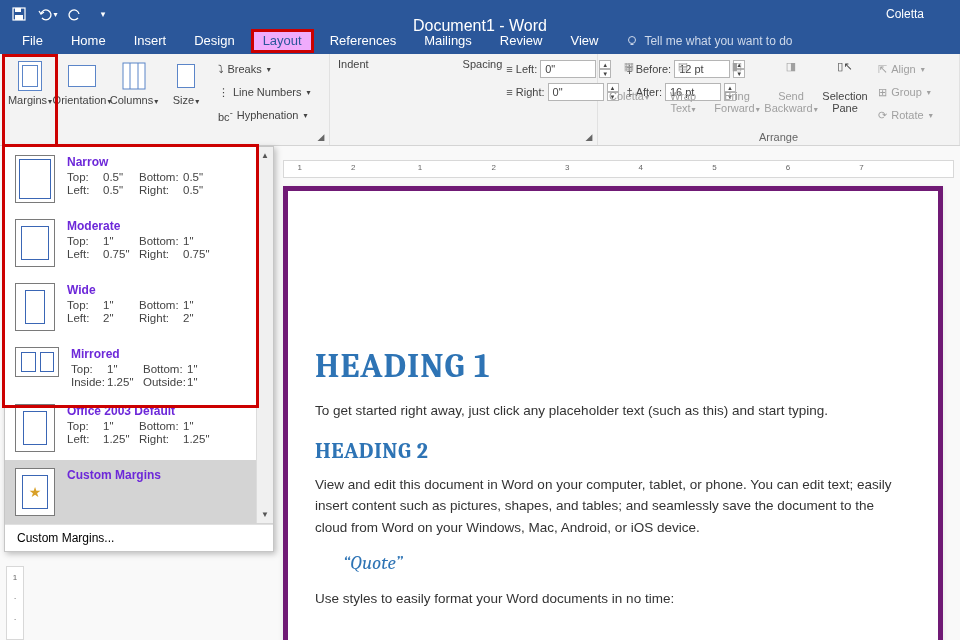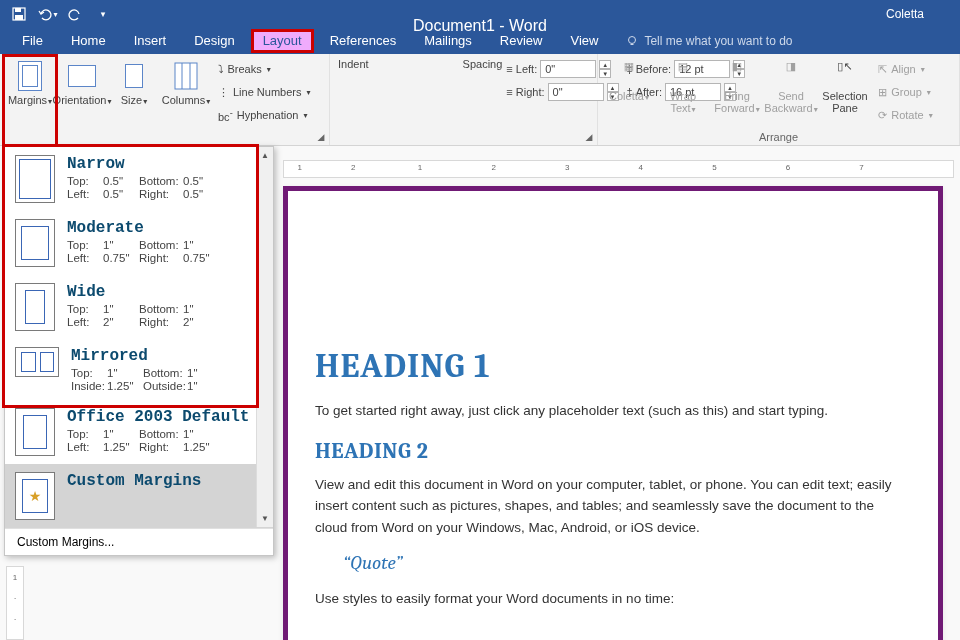--- a/index.html
+++ b/index.html
@@ -55,21 +55,21 @@
 .mm-thumb.narrow::before { left:3px; right:3px; top:3px; bottom:3px; }
 .mm-thumb.moderate::before { left:5px; right:5px; top:6px; bottom:6px; }
 .mm-thumb.wide::before { left:9px; right:9px; top:6px; bottom:6px; }
 .mm-thumb.mirrored { height:30px; width:44px; }
 .mm-thumb.mirrored::before { left:5px; right:22px; top:4px; bottom:4px; }
 .mm-thumb.mirrored::after { content:""; position:absolute; border:1px solid #3a66b5; left:24px; right:4px; top:4px; bottom:4px; }
 .mm-thumb.office2003::before { left:7px; right:7px; top:6px; bottom:6px; }
 .mm-thumb.custom::before { left:6px; right:6px; top:6px; bottom:6px; }
 .mm-thumb .star { position:absolute; left:50%; top:50%; transform:translate(-50%,-50%); color:#d8a028; font-size:14px; }
 .mm-text { flex:1; font-size:11.5px; color:#444; }
-.mm-text b { font-size:16px; display:block; margin-bottom:2px; color:#0c4a6e;font-family:Liberation Mono, monospace; }
+.mm-text b { font-size:12px; display:block; margin-bottom:2px; color:#6d28d9; }
 .mm-grid { display:grid; grid-template-columns:36px 36px 44px 30px; row-gap:1px; }
 .mm-foot { border-top:1px solid #e0e0e0; padding:6px 12px; font-size:12px; cursor:pointer; }
 
 
 .docwrap { position:absolute; left:0; right:0; top:146px; bottom:0; background:#f9f9f9; }
 .hruler { position:absolute; left:283px; right:6px; top:14px; height:18px; background:#fff; border:1px solid #d8d8d8; }
 .hruler .tick { position:absolute; top:2px; font-size:8px; color:#666; }
 .vruler-stub { position:absolute; left:6px; top:420px; bottom:0; width:18px; background:#fff; border:1px solid #d8d8d8; font-size:8px; color:#666; display:flex; flex-direction:column; align-items:center; padding-top:6px; gap:12px; }
 .page { position:absolute; left:283px; top:40px; width:660px; background:#fff; border:5px solid #701a75; padding:155px 40px 20px 27px; box-shadow:0 2px 6px rgba(0,0,0,.08); }
 .page h1 { font-family:Cambria,Georgia,serif; color:#2e74b5; font-size:34px; font-weight:700; margin-bottom:14px; letter-spacing:1px; }
@@ -147,33 +147,33 @@
         <div class="red-box" style="left:-4px;top:-4px;right:-4px;bottom:-6px"></div>
       </div>
       <div class="bigbtn">
         <div class="ico">
             <div class="ico-page" style="width:28px;height:22px"></div>
           </div>
         <div class="lbl"><span>Orientation</span><span class="drop">▾</span></div>
       </div>
       <div class="bigbtn">
         <div class="ico">
-            <div class="ico-page sm"></div>
-          </div>
-        <div class="lbl"><span>Size</span><span class="drop">▾</span></div>
-      </div>
-      <div class="bigbtn">
-        <div class="ico">
             <svg width="24" height="28" viewBox="0 0 24 28">
               <rect x="1" y="1" width="22" height="26" fill="#fff" stroke="#5b85c8"></rect>
               <line x1="8" y1="1" x2="8" y2="27" stroke="#5b85c8"></line>
               <line x1="16" y1="1" x2="16" y2="27" stroke="#5b85c8"></line>
             </svg>
           </div>
         <div class="lbl"><span>Columns</span><span class="drop">▾</span></div>
+      </div>
+      <div class="bigbtn">
+        <div class="ico">
+            <div class="ico-page sm"></div>
+          </div>
+        <div class="lbl"><span>Size</span><span class="drop">▾</span></div>
       </div>
       <div class="smallstack" style="margin-left:4px">
         <div class="smallrow">
             <span>⤵</span>
             <span>Breaks</span>
             <span class="drop">▾</span>
           </div>
         <div class="smallrow">
             <span>⋮</span>
             <span>Line Numbers</span>

